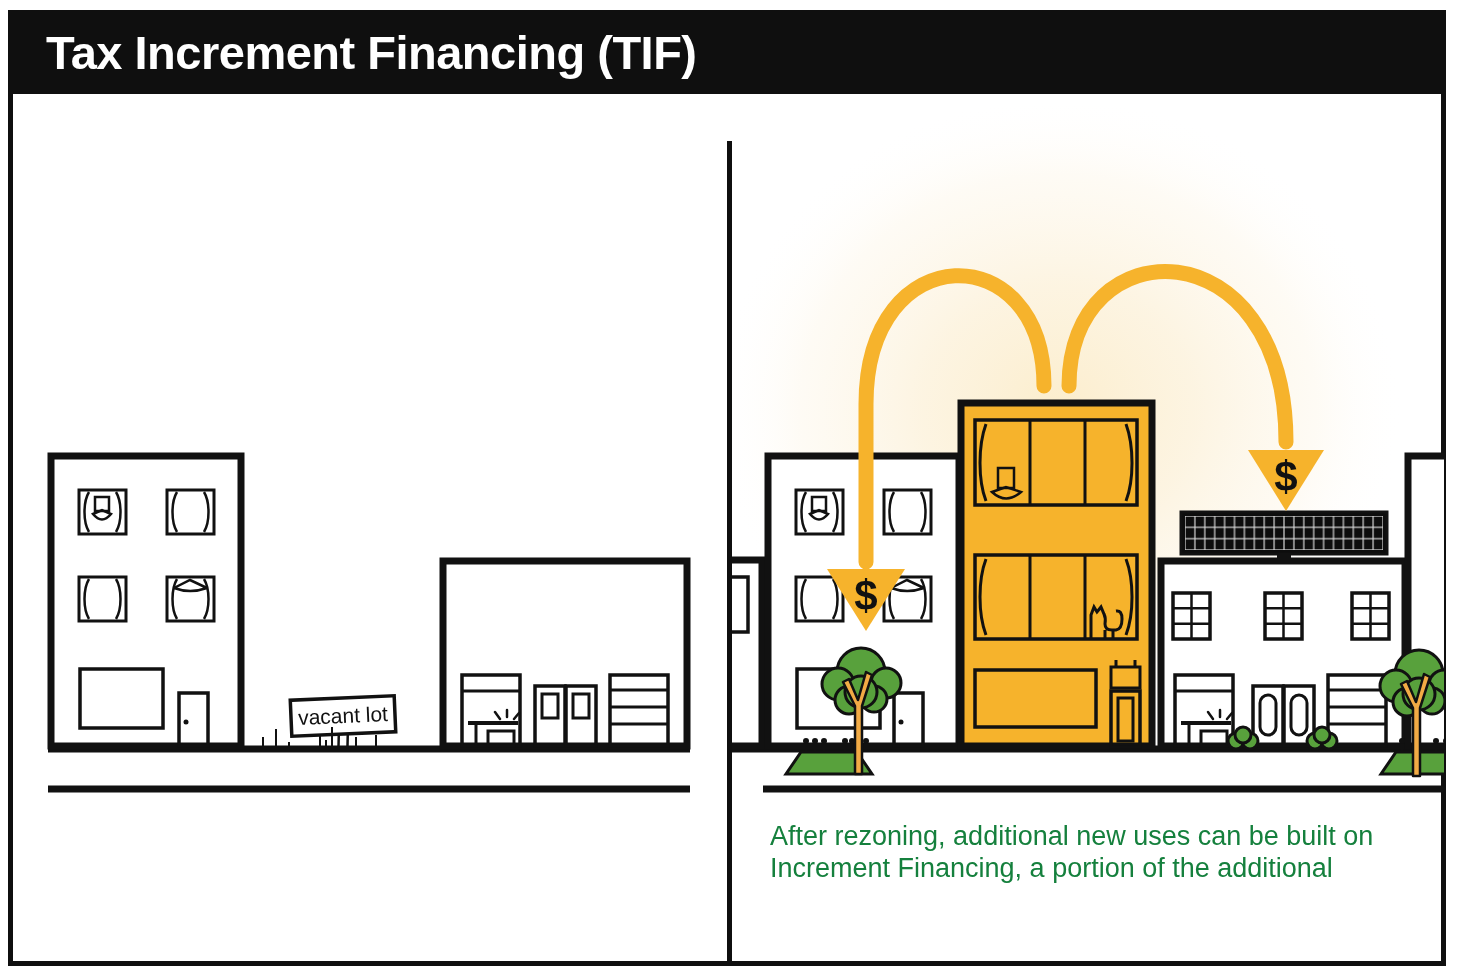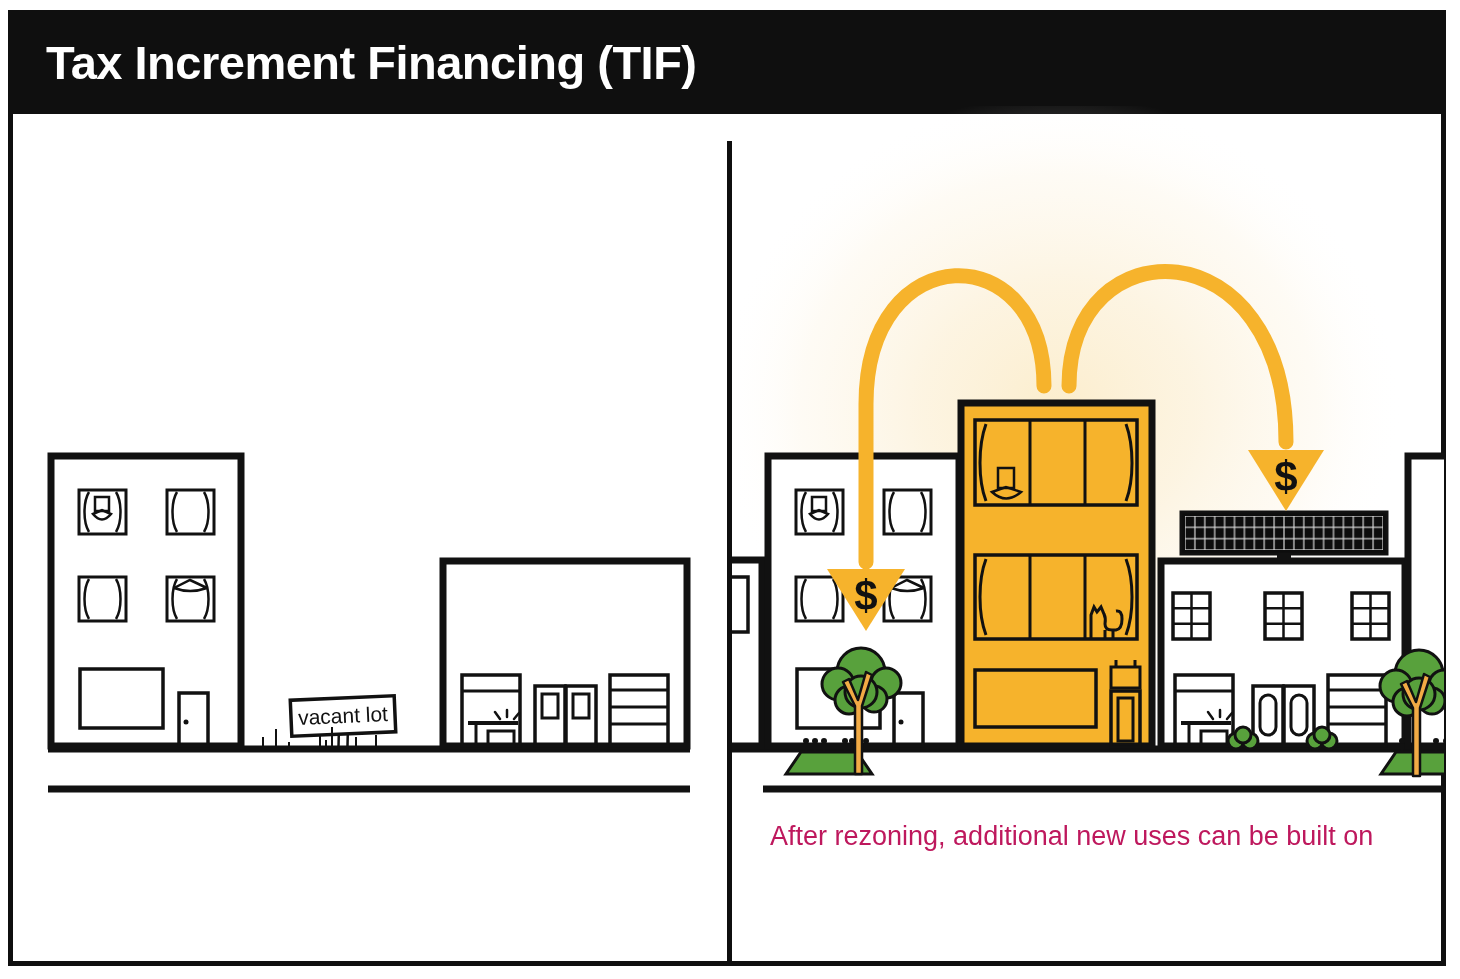--- a/index.html
+++ b/index.html
@@ -1,25 +1,25 @@
 <!DOCTYPE html>
 <html><head>
 <meta charset="utf-8">
 <style>
   html,body{margin:0;padding:0;background:#fff;}
   .canvas{position:relative;width:1460px;height:979px;background:#fff;overflow:hidden;
           font-family:"Liberation Sans",sans-serif;color:#111;}
   .frame{position:absolute;left:8px;top:10px;width:1438px;height:956px;
          border:5px solid #0f0f0f;box-sizing:border-box;}
-  .header{position:absolute;left:8px;top:10px;width:1438px;height:104px;background:#0f0f0f;
+  .header{position:absolute;left:8px;top:10px;width:1438px;height:84px;background:#0f0f0f;
           display:flex;align-items:center;padding-left:38px;box-sizing:border-box;}
   .header h1{margin:0;font-size:47px;font-weight:700;color:#fff;letter-spacing:-0.5px;}
   .scene{position:absolute;left:0;top:0;width:1460px;height:979px;}
   .caption-left{position:absolute;left:52px;top:916px;font-size:27px;color:#141414;}
-  .caption-right{position:absolute;left:770px;top:820px;font-size:27px;line-height:32px;color:#be185d;}
+  .caption-right{position:absolute;left:770px;top:820px;font-size:27px;line-height:32px;color:#15803d;}
   .caption-right div{white-space:nowrap;}
   
   .s7{stroke:#111;stroke-width:7;fill:#fff;}
   .s7y{stroke:#111;stroke-width:7;fill:#F6B32C;}
   .s35{stroke:#111;stroke-width:3.5;fill:none;}
   .s35f{stroke:#111;stroke-width:3.5;fill:#fff;}
   .s3{stroke:#111;stroke-width:3;fill:none;}
   .s25{stroke:#111;stroke-width:2.5;fill:none;}
   .s2{stroke:#111;stroke-width:2;fill:none;}
   .s4{stroke:#111;stroke-width:4;fill:none;}
@@ -237,15 +237,16 @@
       <polygon points="827,569 905,569 866,631" class="arrowhead"></polygon>
       <text x="866" y="610" class="dollar">$</text>
       <polygon points="1248,450 1324,450 1286,511" class="arrowhead"></polygon>
       <text x="1286" y="491" class="dollar">$</text>
     </g>
   </svg>
 
 
   <div class="caption-right">
     <div>After rezoning, additional new uses can be built on</div>
+    <div>Increment Financing, a portion of the additional</div>
   </div>
 
 </div>
 
 </body></html>

